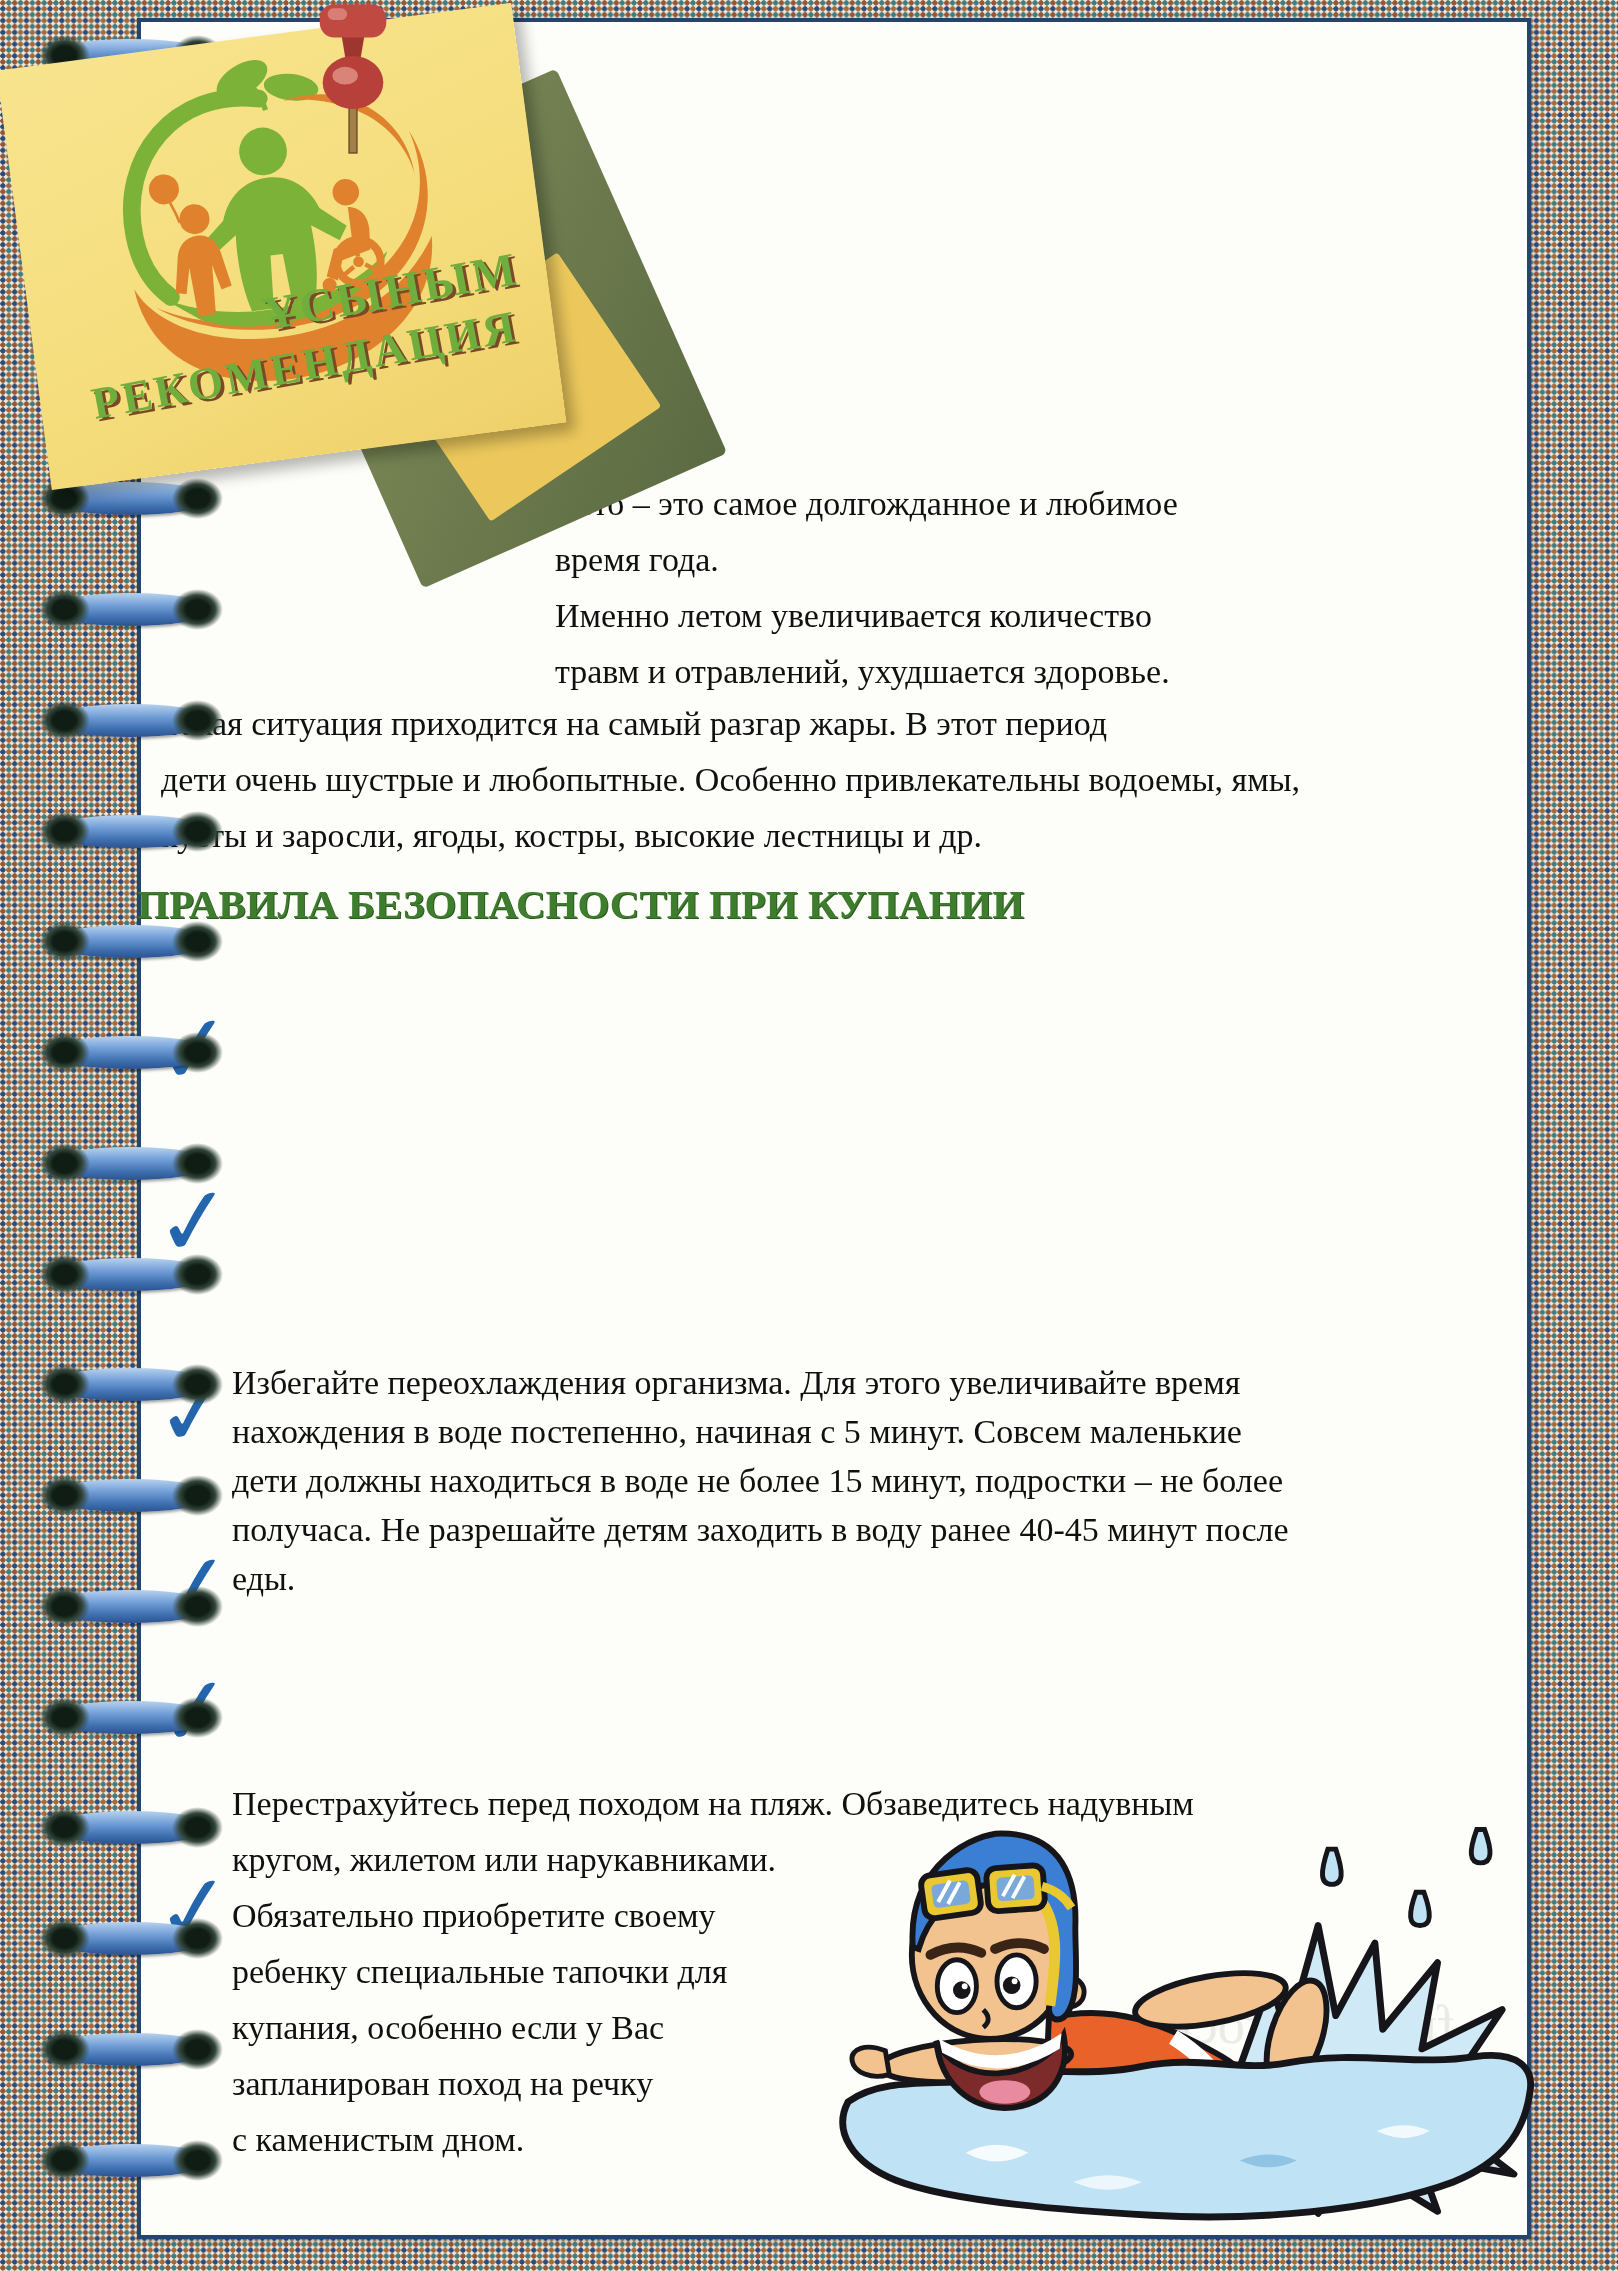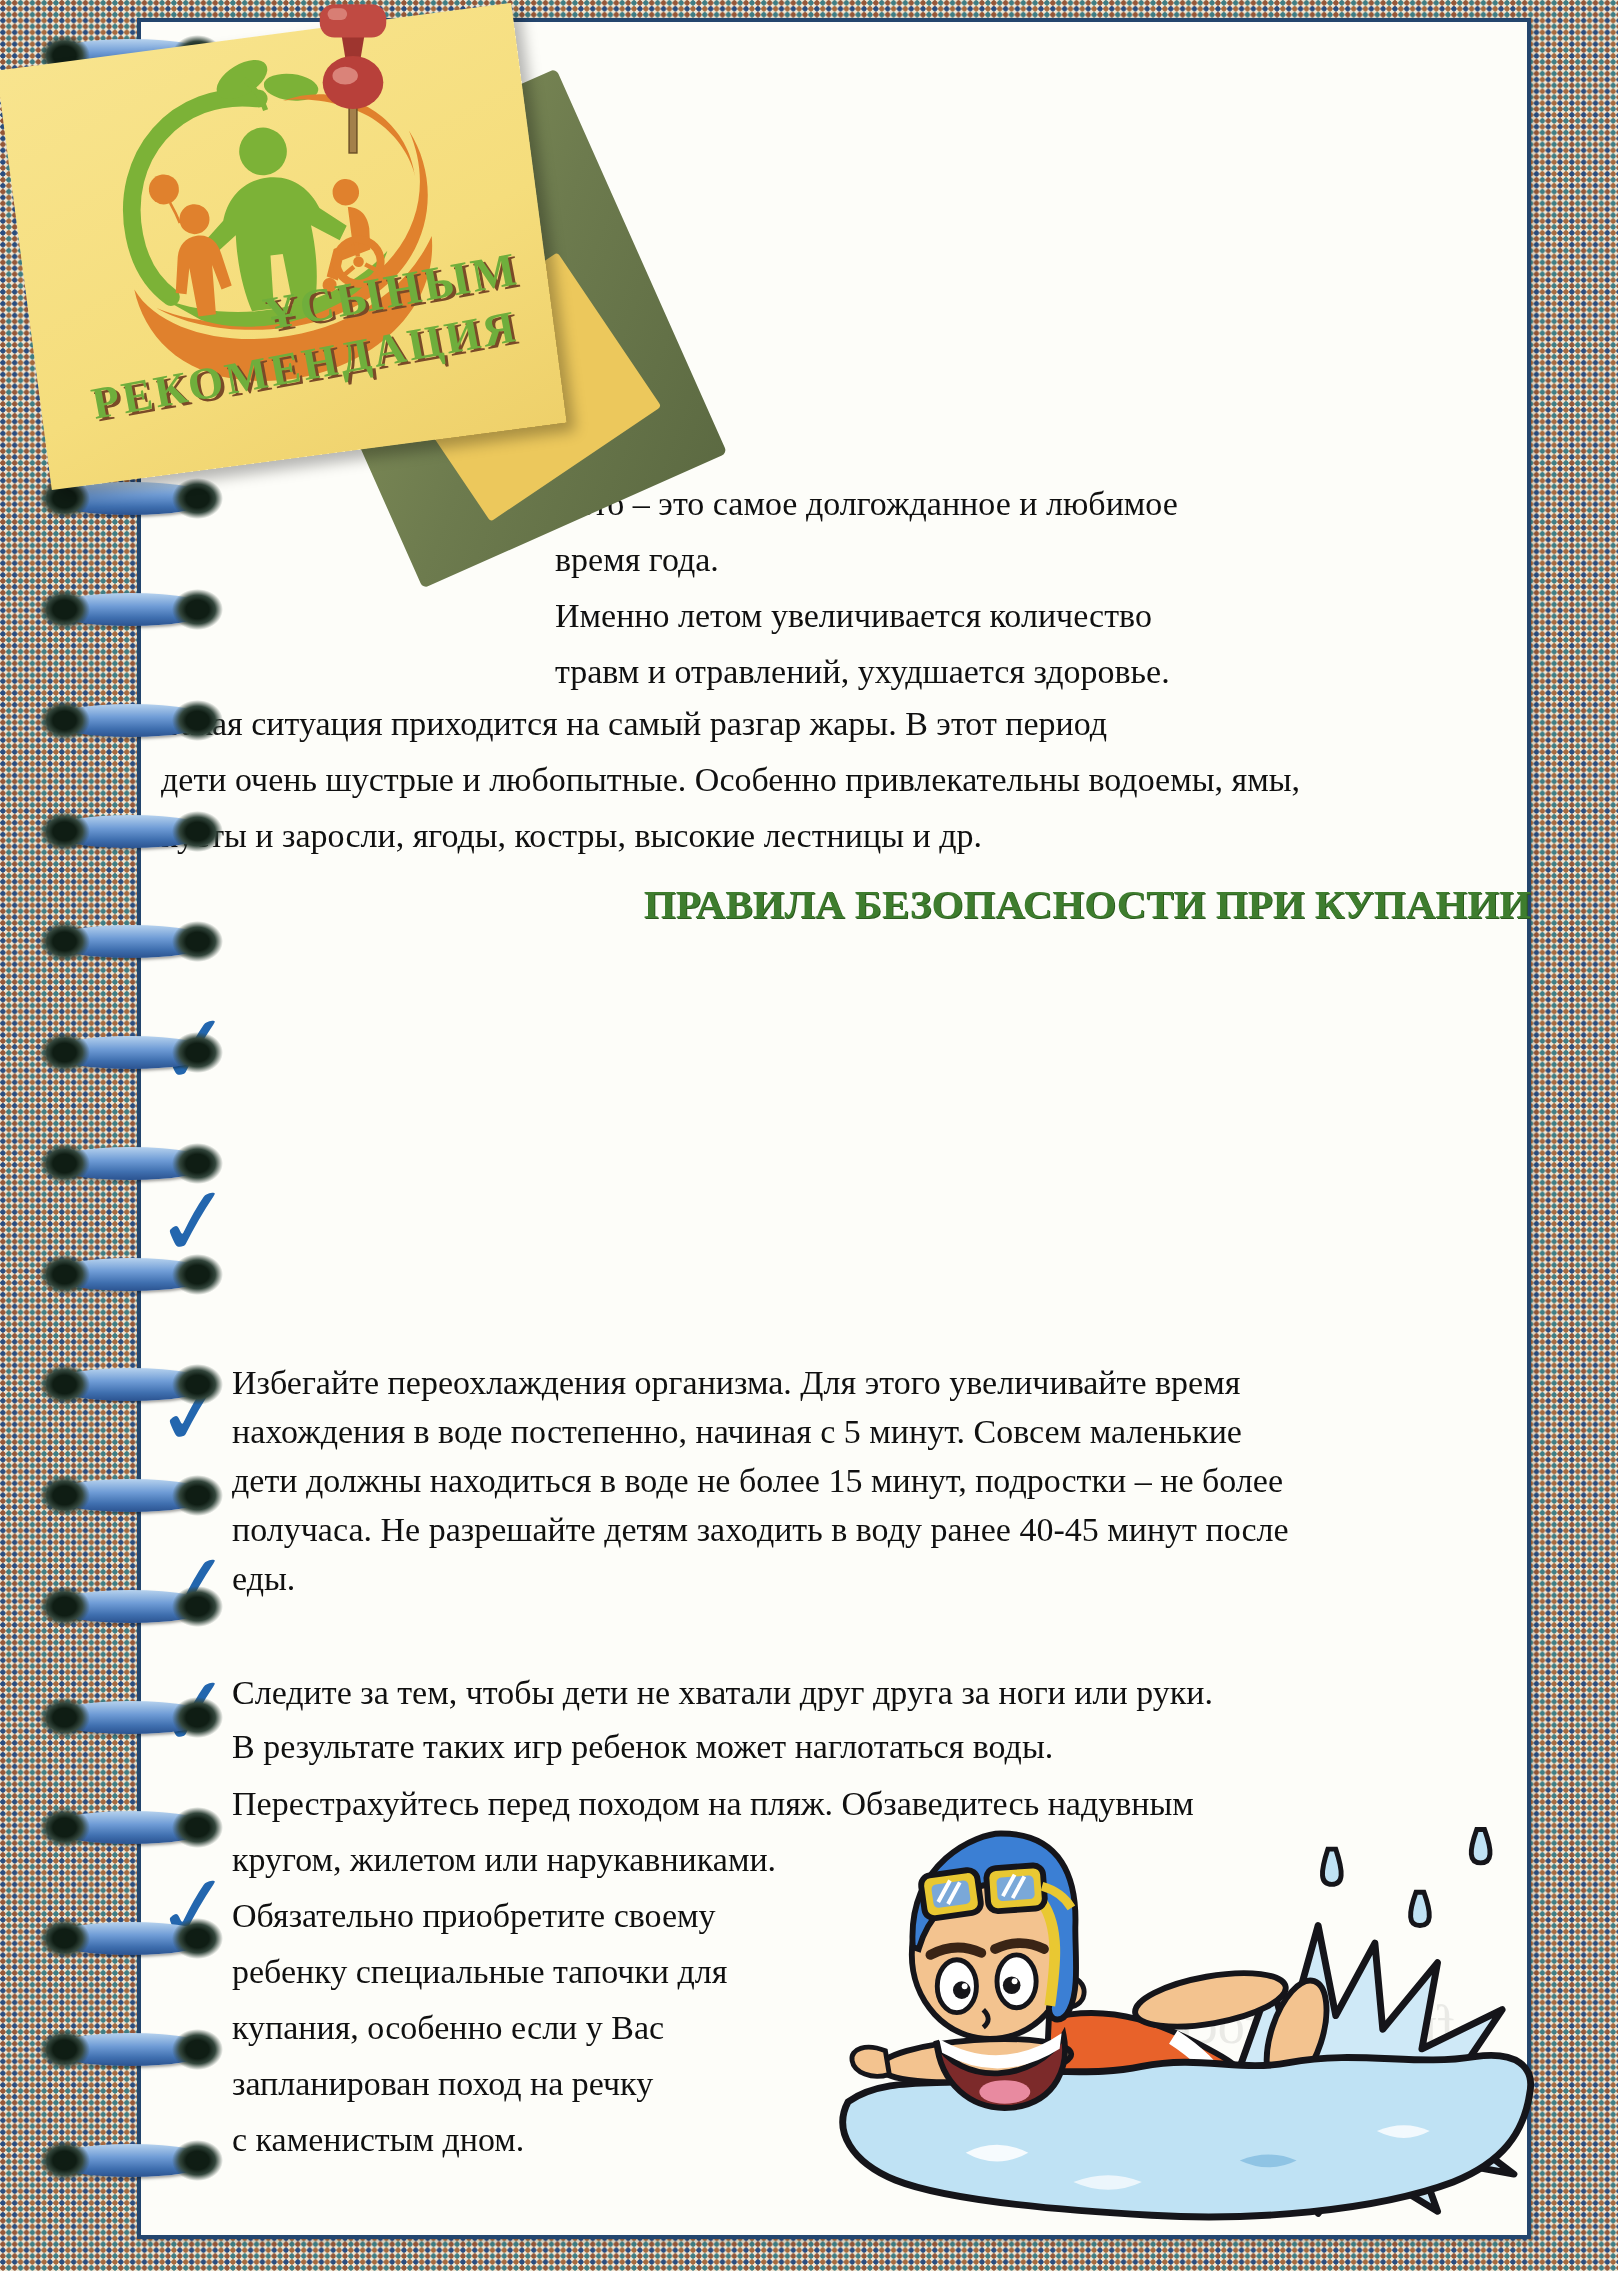--- a/index.html
+++ b/index.html
@@ -42,21 +42,21 @@
   .pin{position:absolute;left:308px;top:0px;width:90px;height:167px;z-index:6;}
   
   .title{position:absolute;left:544px;top:61px;width:990px;text-align:center;z-index:2;}
   .title div{font-weight:bold;font-size:114px;line-height:119px;color:#8a6c1f;
     transform:scaleX(.72);transform-origin:center;white-space:nowrap;word-spacing:41px;
     text-shadow:5.9px -3.9px 0 #d0551f,-3.9px 3.9px 0 #d0551f,4.9px 3.9px 0 #d0551f;}
   .pre{white-space:pre-line;}
   .bodytext{position:absolute;color:#101010;font-size:34px;line-height:56px;z-index:2;}
   .intro-right{left:555px;top:476px;width:980px;}
   .intro-full{left:161px;top:696px;width:1372px;}
-  .heading{position:absolute;left:137px;top:880px;width:1394px;text-align:right;
+  .heading{position:absolute;left:137px;top:880px;width:1394px;text-align:left;
     font-weight:bold;font-size:41px;color:#3e7d2e;z-index:2;
     text-shadow:1px 1px 0 #2c5a20;}
   .rule{position:absolute;left:232px;width:1304px;color:#101010;font-size:34px;z-index:2;}
   .r1{top:963px;line-height:54px;}
   .r2{top:1174px;line-height:54px;}
   .r3{top:1358px;line-height:49px;}
   .r4{top:1547px;line-height:54px;}
   .r5{top:1666px;line-height:54px;}
   .r6{top:1776px;line-height:56px;width:1313px;}
   .check{position:absolute;left:155px;width:98px;font-family:"DejaVu Sans",sans-serif;
@@ -144,22 +144,20 @@
   <span class="check c1">✓</span>
   <span class="check c2">✓</span>
   <span class="check c3">✓</span>
   <div class="rule r3 pre">Избегайте переохлаждения организма. Для этого увеличивайте время
 нахождения в воде постепенно, начиная с 5 минут. Совсем маленькие
 дети должны находиться в воде не более 15 минут, подростки – не более
 получаса. Не разрешайте детям заходить в воду ранее 40-45 минут после
 еды.</div>
   <span class="check c4">✓</span>
   <span class="check c5">✓</span>
-  <div class="rule r5 pre">Следите за тем, чтобы дети не хватали друг друга за ноги или руки.
-В результате таких игр ребенок может наглотаться воды.</div>
   <span class="check c6">✓</span>
   <div class="rule r6 pre">Перестрахуйтесь перед походом на пляж. Обзаведитесь надувным
 кругом, жилетом или нарукавниками.
 Обязательно приобретите своему
 ребенку специальные тапочки для
 купания, особенно если у Вас
 запланирован поход на речку
 с каменистым дном.</div>
 
   <svg class="swimmer" viewBox="0 0 725 430">

